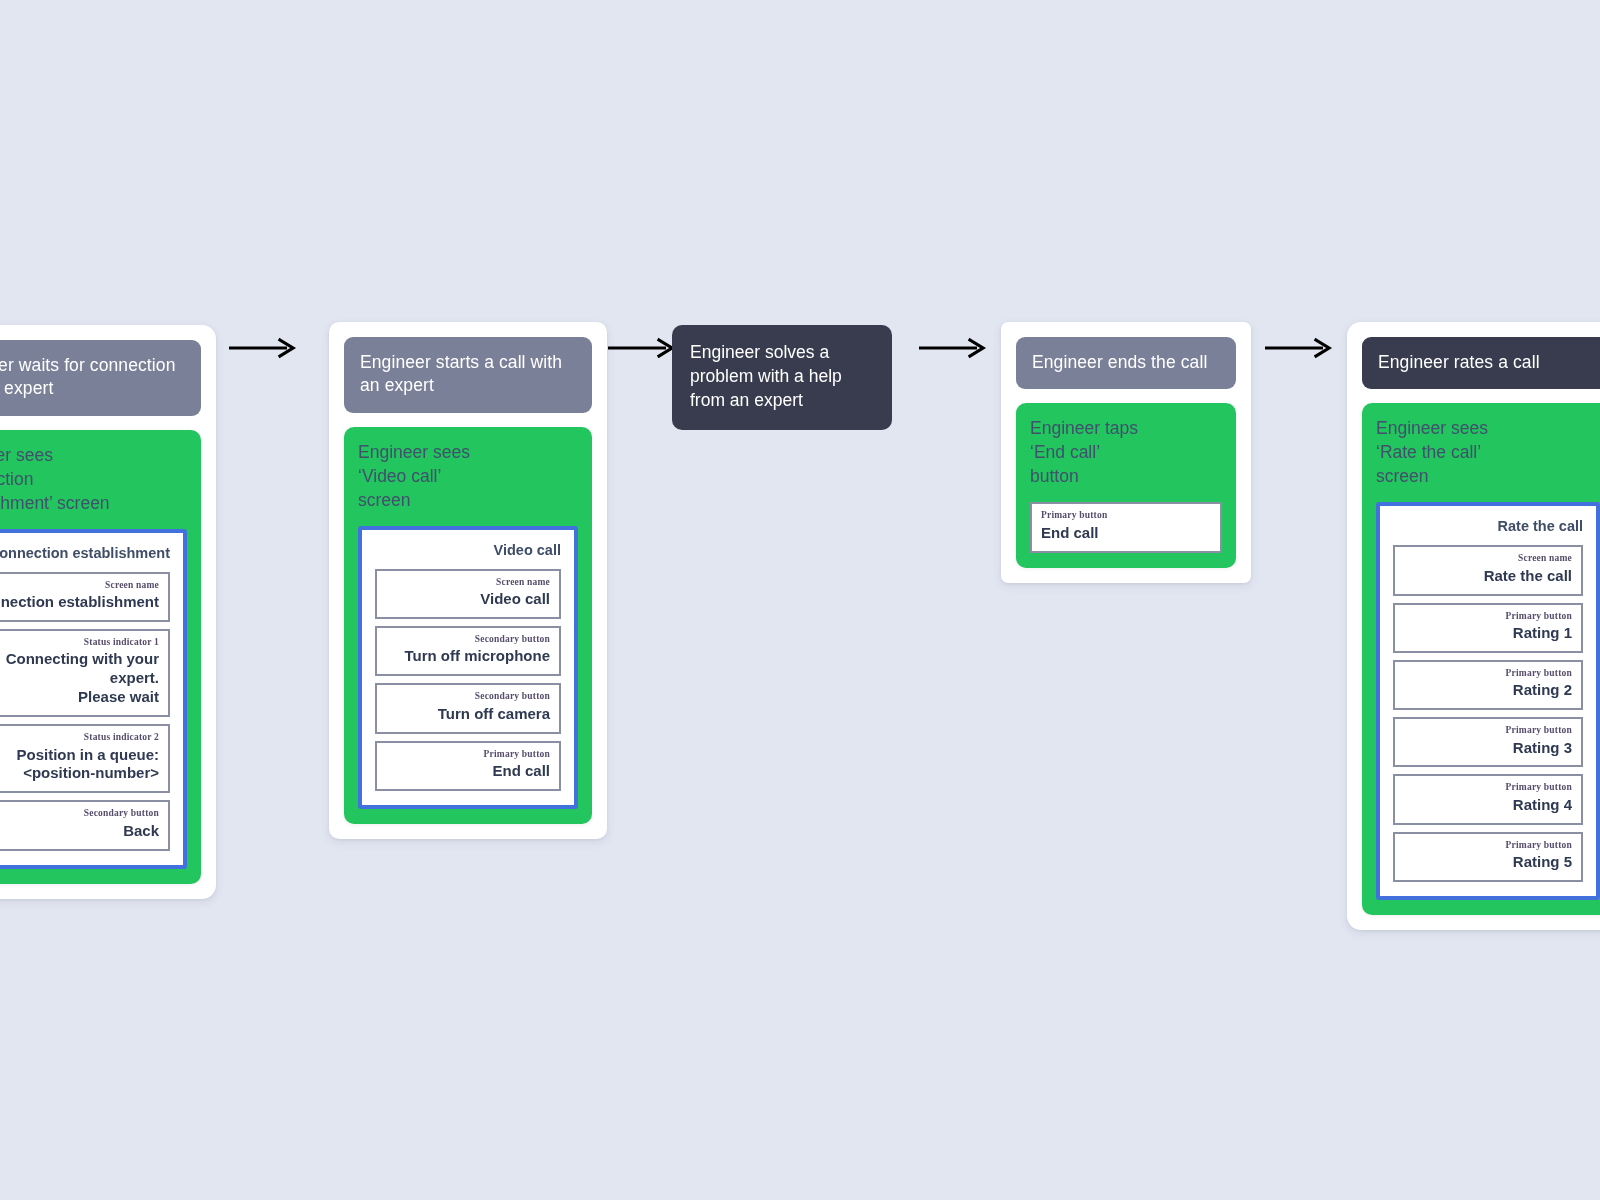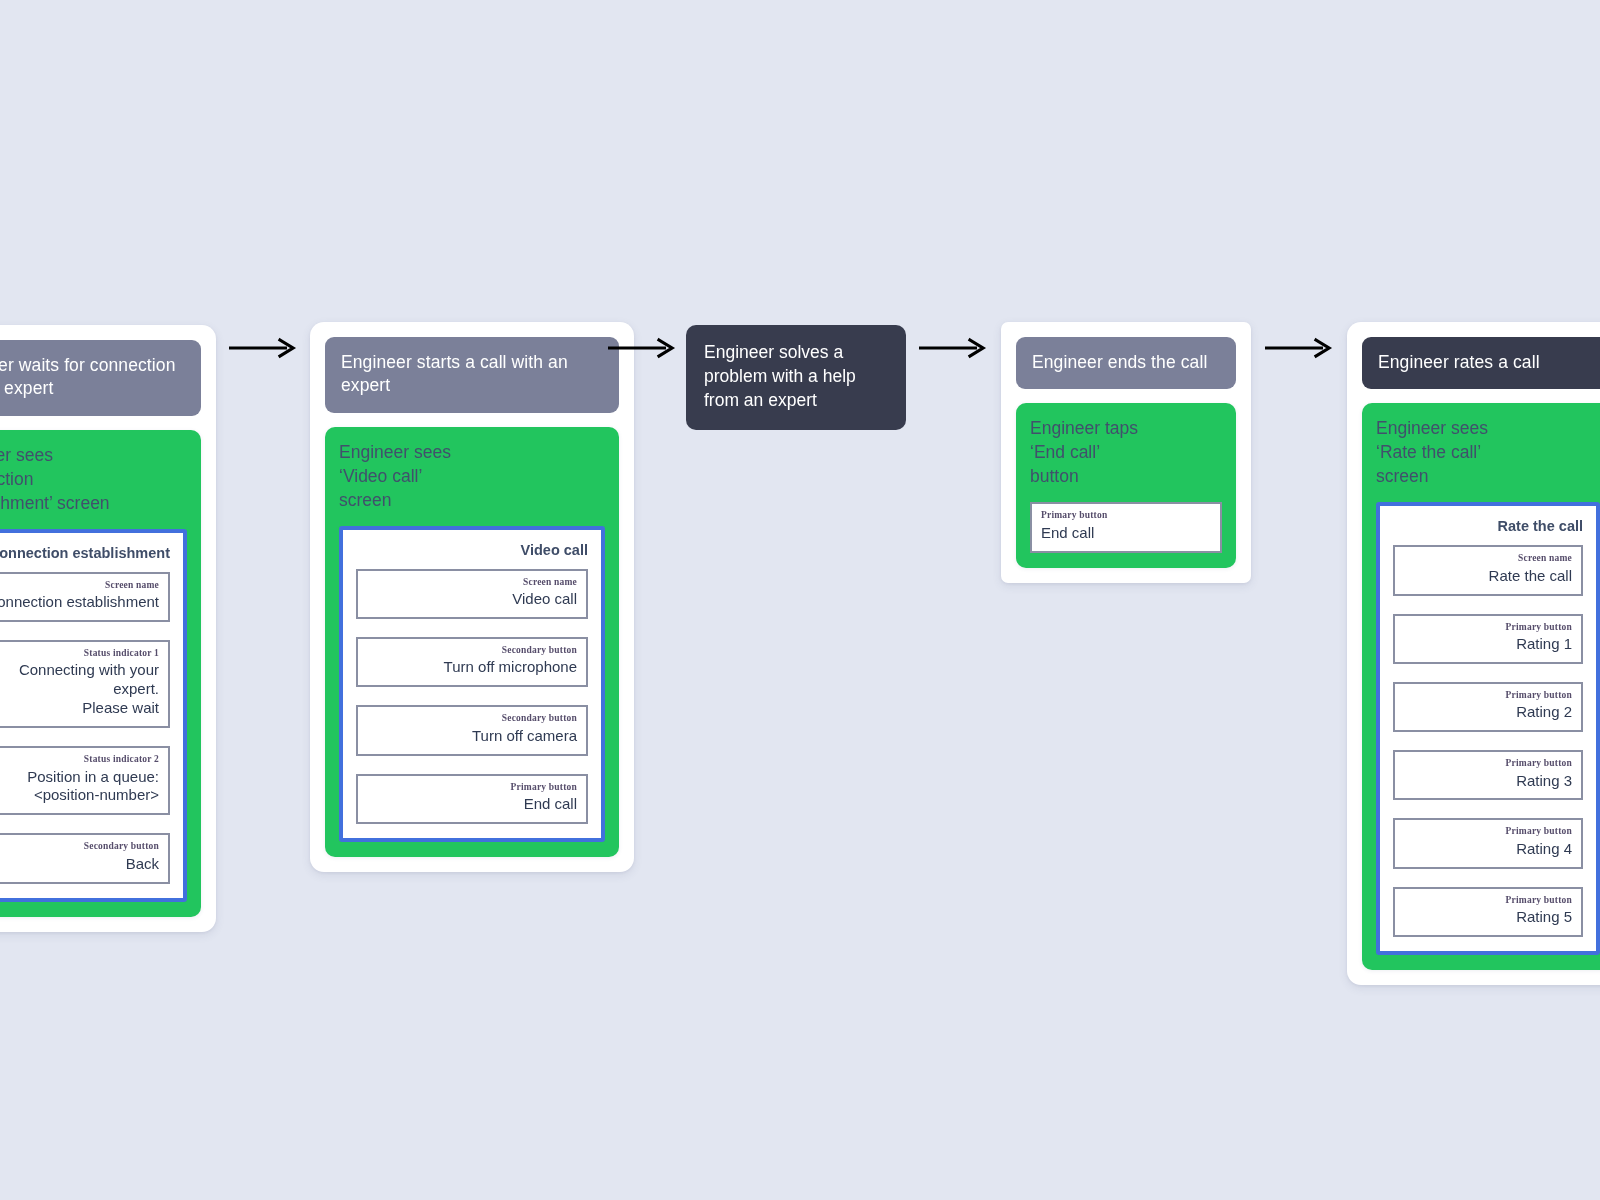--- a/index.html
+++ b/index.html
@@ -77,51 +77,51 @@
     font-size: 14.5px;
     font-weight: 700;
     margin-bottom: 11px;
   }
 
   
   .field {
     border: 2px solid #8a8fa3;
     background: #fff;
     padding: 6px 9px 8px 9px;
-    margin-bottom: 18px;
+    margin-bottom: 7px;
   }
   .field:last-child { margin-bottom: 0; }
   .field-label {
     font-family: Liberation Serif, serif;
     font-size: 9.5px;
     font-weight: 700;
     color: #564d6b;
     letter-spacing: .2px;
     line-height: 1.2;
     margin-bottom: 2px;
   }
   .field-value {
     color: #2f3a52;
     font-size: 15px;
-    font-weight: 400;
+    font-weight: 700;
     line-height: 1.26;
     white-space: pre-line;
   }
 
   
   .arrow {
     position: absolute;
     height: 22px;
   }
   .arrow svg { display: block; }
 
   
   #card-1 { left: -88px;  top: 325px; width: 304px; }
-  #card-2 { left: 310px;  top: 322px; width: 324px; }
-  #note-3 { left: 686px;  top: 325px; width: 220px; }
+  #card-2 { left: 329px;  top: 322px; width: 278px; border-radius: 10px; }
+  #note-3 { left: 672px;  top: 325px; width: 220px; }
   #card-4 { left: 1001px; top: 322px; width: 250px; border-radius: 7px; }
   #card-5 { left: 1347px; top: 322px; width: 282px; }
 
   #arrow-1 { left: 229px;  top: 337px; width: 70px; }
   #arrow-2 { left: 608px;  top: 337px; width: 70px; }
   #arrow-3 { left: 919px;  top: 337px; width: 70px; }
   #arrow-4 { left: 1265px; top: 337px; width: 70px; }
 </style>
 </head>
 <body>

